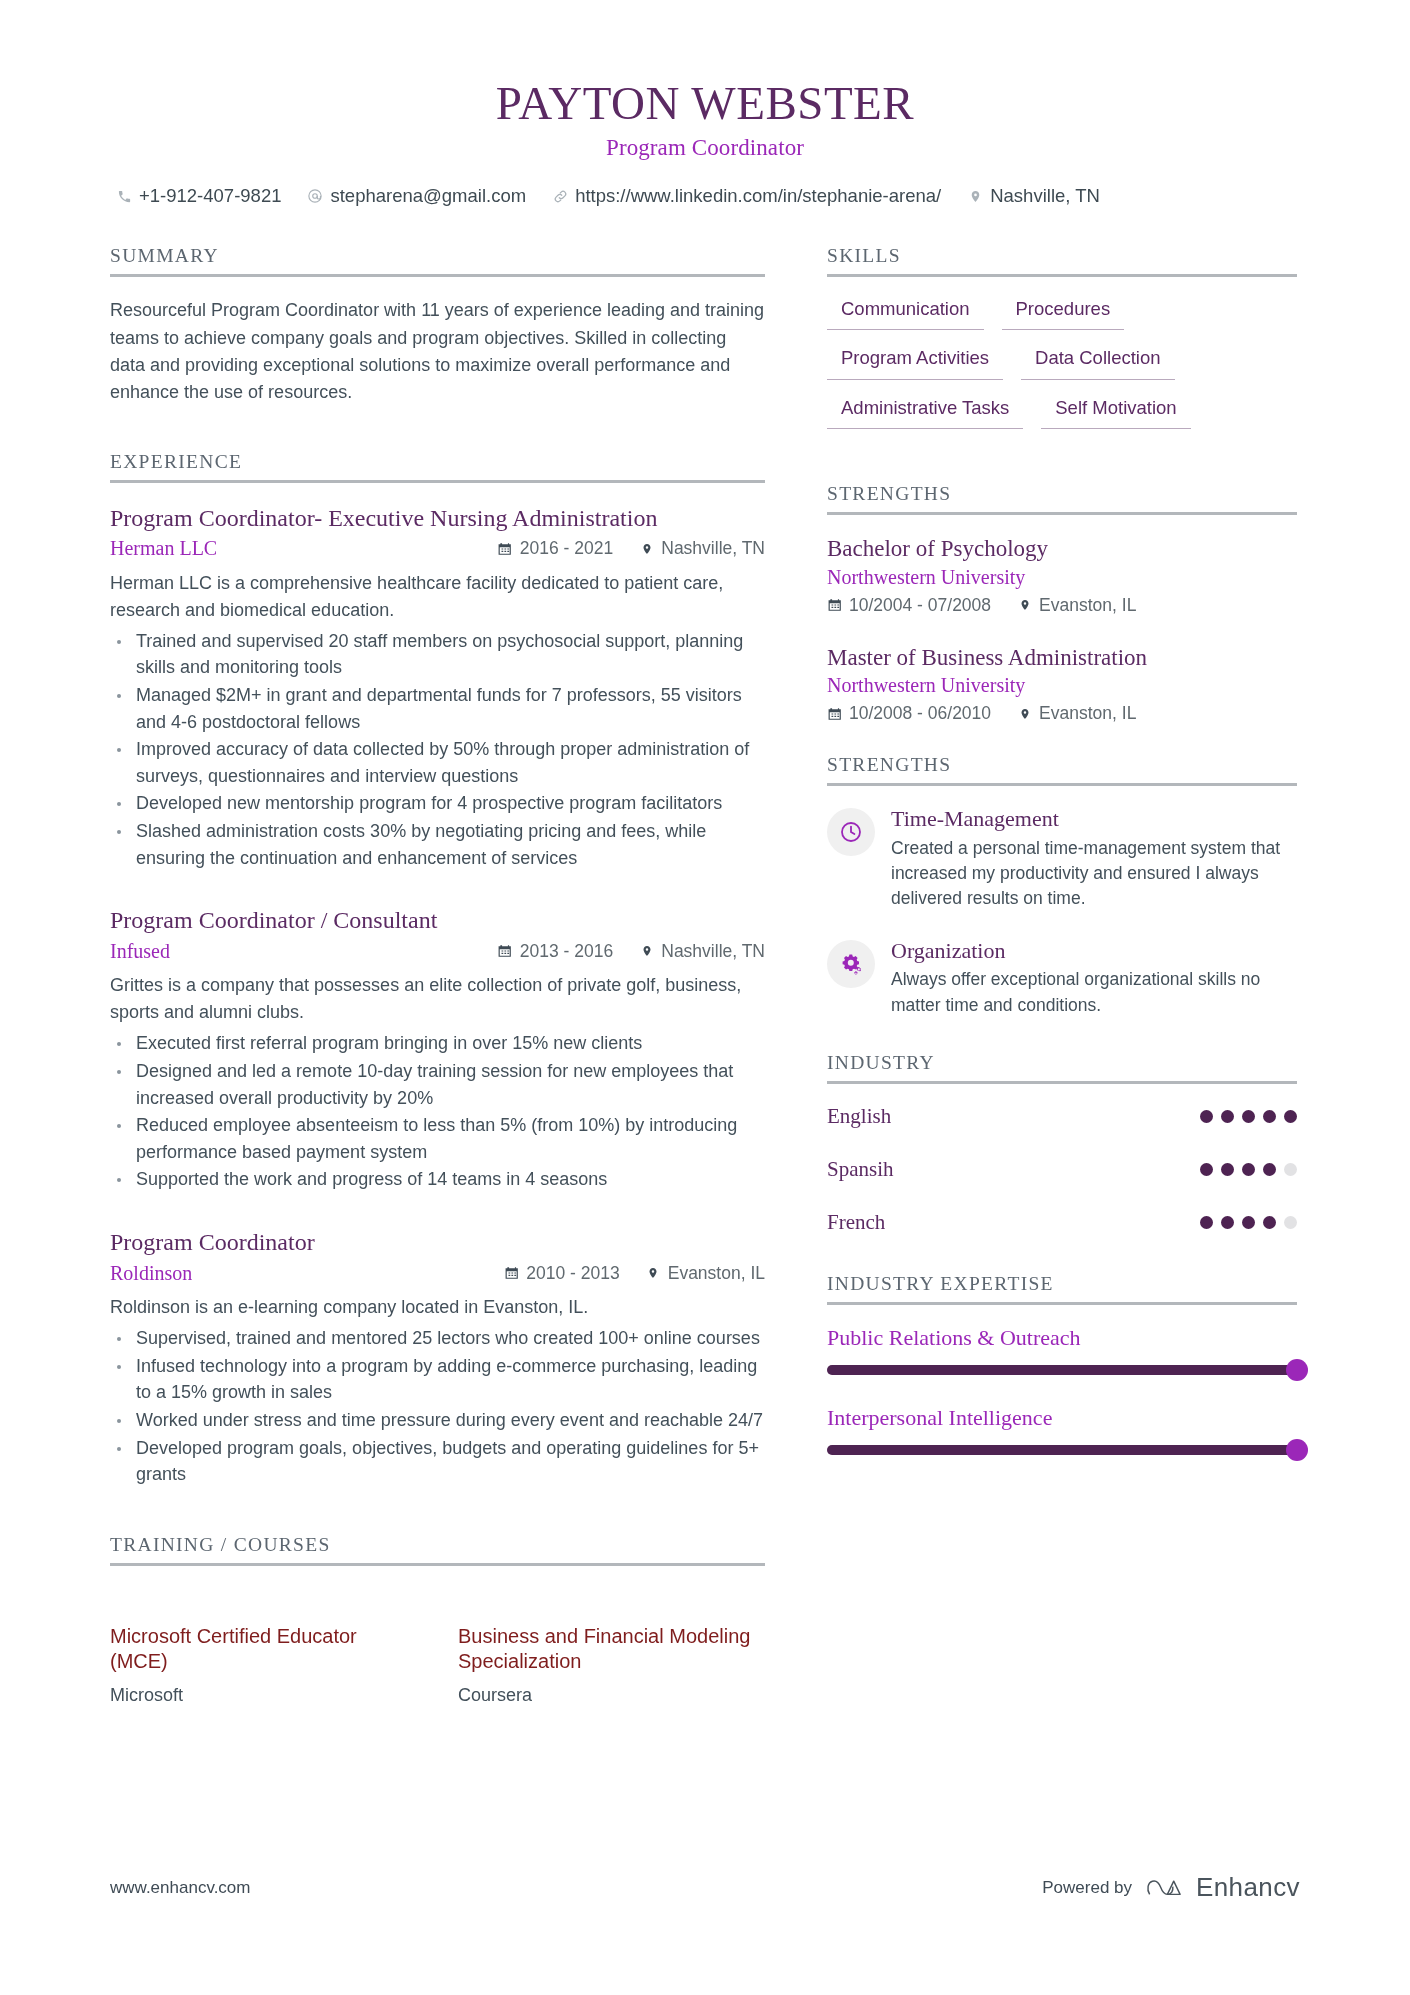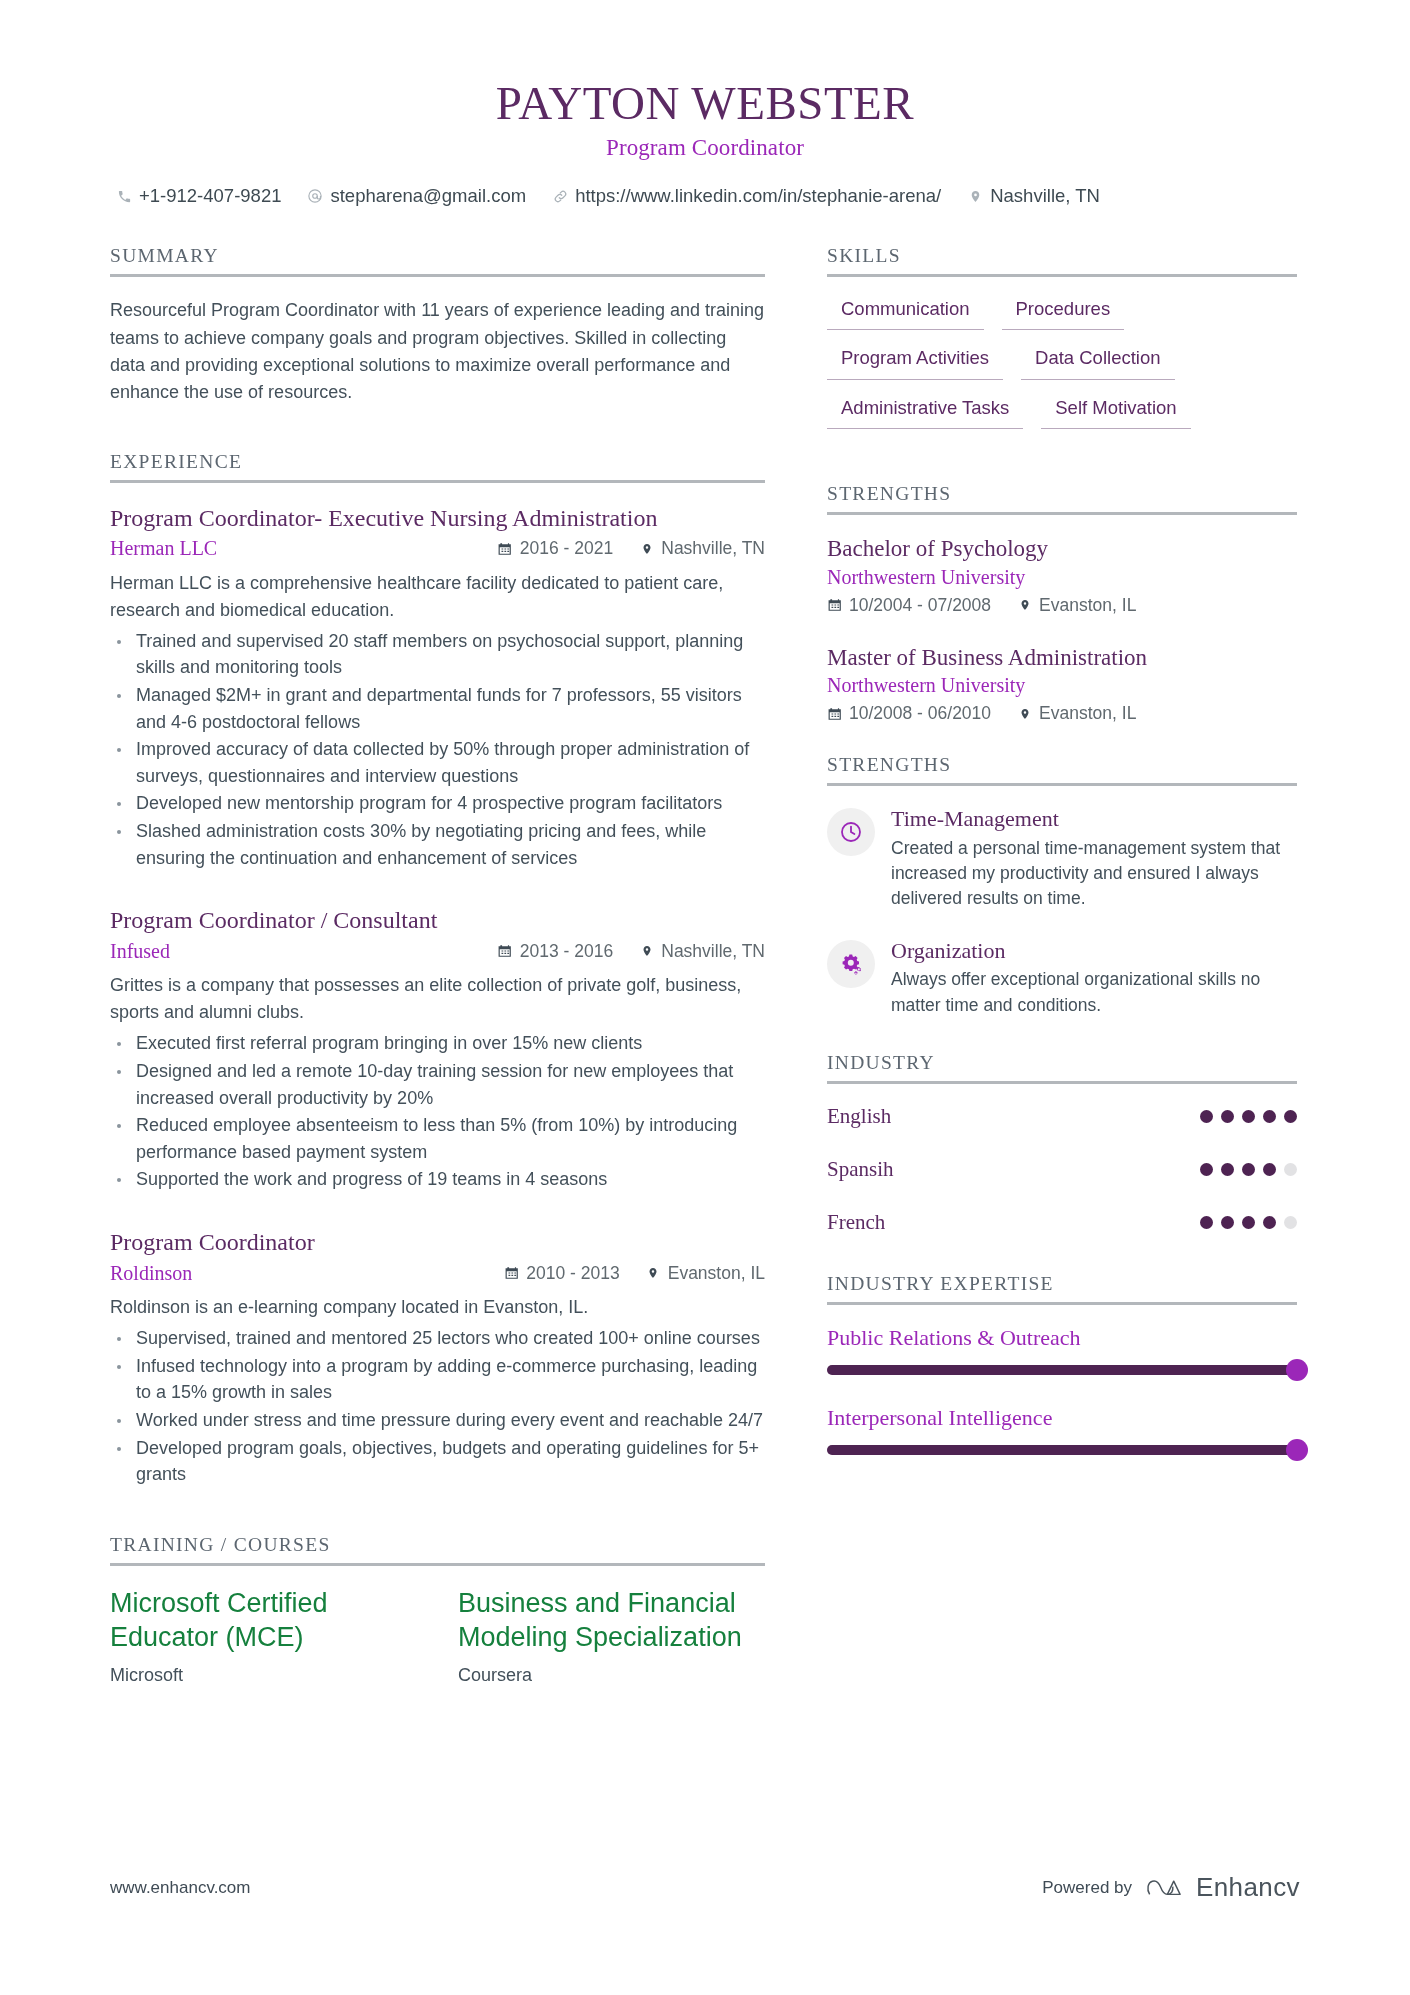--- a/index.html
+++ b/index.html
@@ -167,24 +167,25 @@
     background: #8a949c;
   }
 
   
   .training-grid {
     display: flex;
     gap: 48px;
   }
   .training-item { width: 300px; }
   .training-name {
-    font-size: 27px;
-    color: #15803d;
+    font-size: 20px;
+    color: #7f1d1d;
     line-height: 1.28;
     margin-bottom: 10px;
+    margin-top: 38px;
   }
   .training-provider {
     font-size: 18px;
     color: #43505a;
   }
 
   
   .skills-wrap {
     display: flex;
     flex-wrap: wrap;
@@ -448,21 +449,21 @@
                   </svg>
               </span>
               <span>Nashville, TN</span>
             </div>
           </div>
           <div class="exp-desc">Grittes is a company that possesses an elite collection of private golf, business, sports and alumni clubs.</div>
           <ul class="bullets">
             <li>Executed first referral program bringing in over 15% new clients</li>
             <li>Designed and led a remote 10-day training session for new employees that increased overall productivity by 20%</li>
             <li>Reduced employee absenteeism to less than 5% (from 10%) by introducing performance based payment system</li>
-            <li>Supported the work and progress of 19 teams in 4 seasons</li>
+            <li>Supported the work and progress of 14 teams in 4 seasons</li>
           </ul>
         </div>
 
         <div class="exp-entry" style="margin-bottom:0;">
           <div class="exp-role">Program Coordinator</div>
           <div class="exp-meta-row">
             <div class="exp-company">Roldinson</div>
             <div class="meta-chip">
               <span class="m-icon">
                 <svg width="14" height="14" viewBox="0 0 24 24" fill="currentColor">

